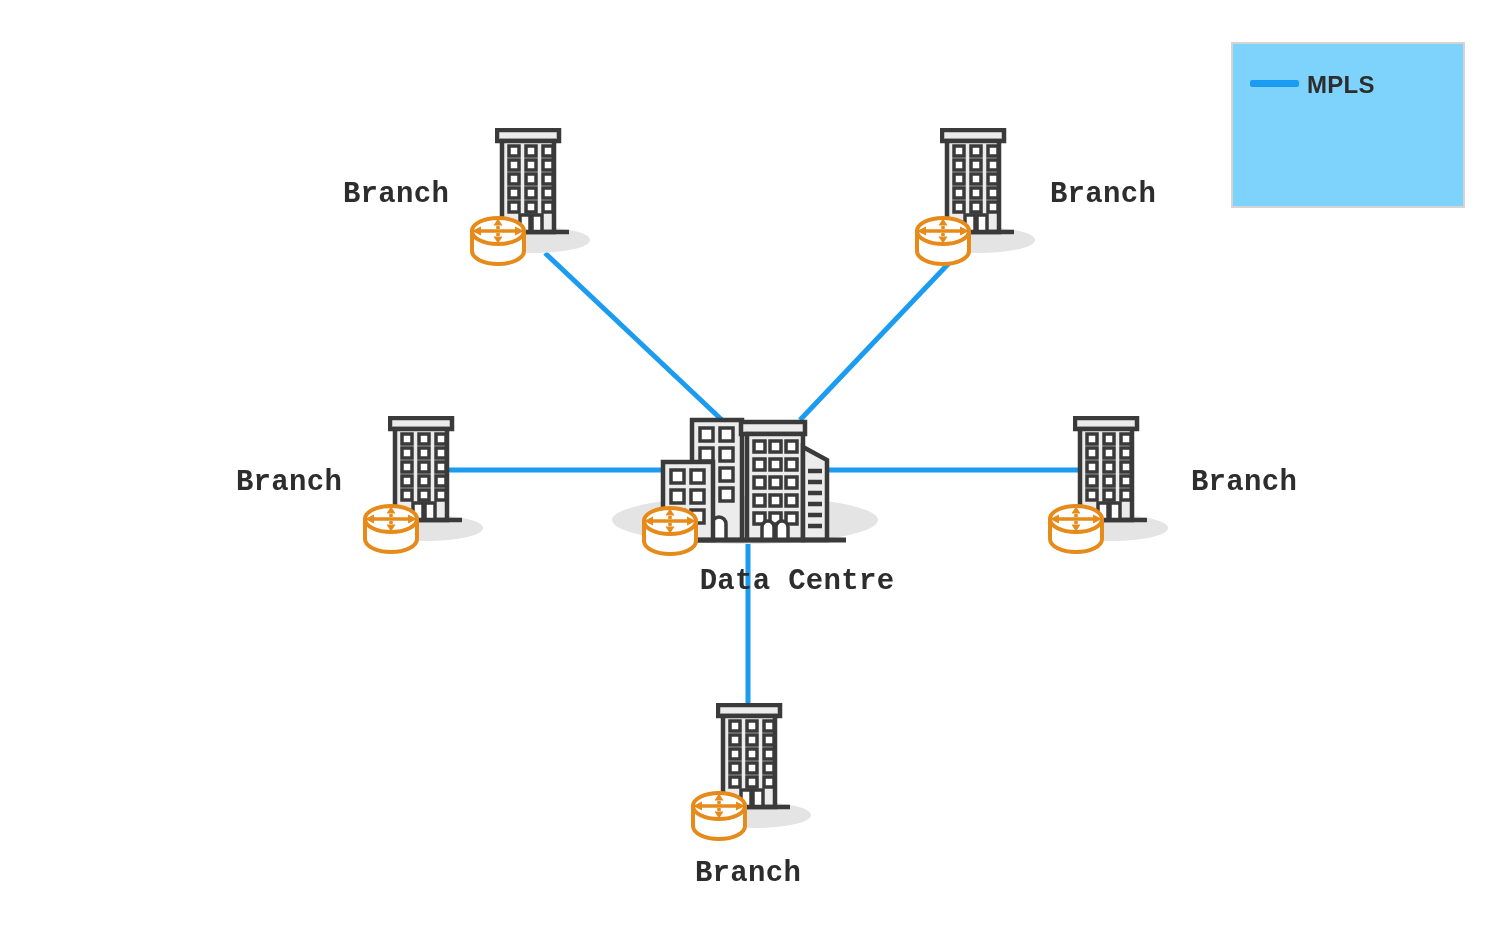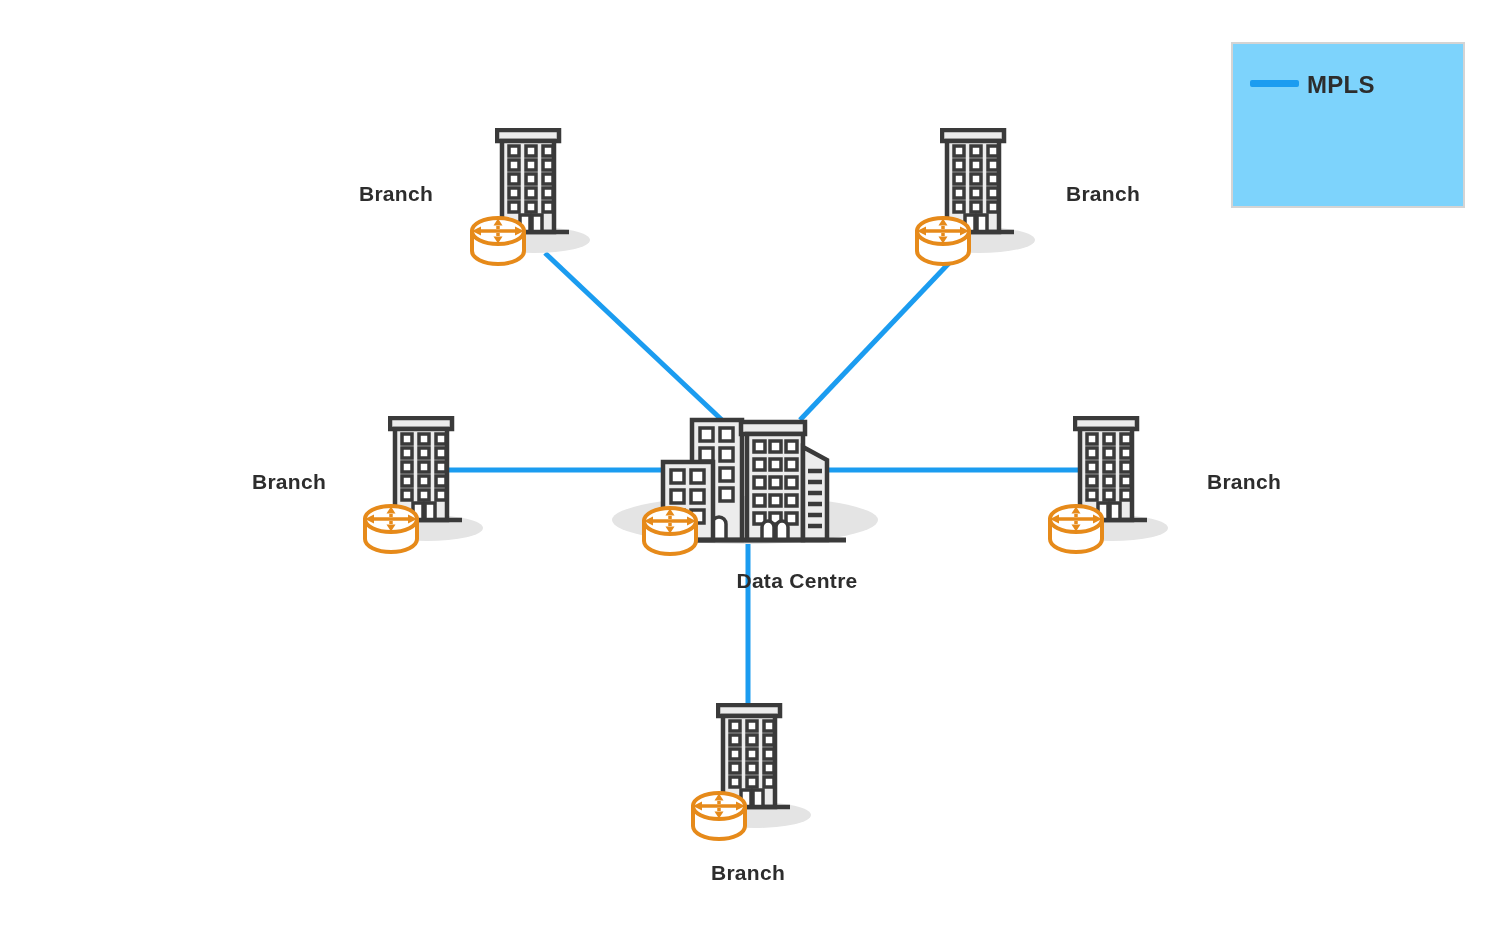--- a/index.html
+++ b/index.html
@@ -19,21 +19,21 @@
   .node .shadow{position:absolute;background:var(--shadow);border-radius:50%;}
   .node svg{position:absolute;}
   .bldg-outline{fill:var(--bldg-fill);stroke:var(--outline);stroke-width:4.5;stroke-linejoin:miter;}
   .bldg-win{fill:#ffffff;stroke:var(--outline);stroke-width:3.5;}
   .bldg-line{stroke:var(--outline);stroke-width:4.5;fill:none;}
   .router-shape{fill:#ffffff;stroke:var(--router-orange);stroke-width:4;stroke-linejoin:round;}
   .router-arrow{stroke:var(--router-orange);stroke-width:3.5;fill:none;}
   .router-head{fill:var(--router-orange);stroke:none;}
   .diagram-label{
     position:absolute;z-index:3;transform:translate(-50%,-50%);
-    color:var(--text);font-size:21px;font-weight:700;letter-spacing:.3px;white-space:nowrap;
+    color:var(--text);font-size:29px;font-weight:700;letter-spacing:.3px;white-space:nowrap;font-family:Liberation Mono, monospace;
   }
   .legend{
     position:absolute;z-index:4;left:1203px;top:42px;width:234px;height:166px;
     box-sizing:border-box;border:2px solid #d4d4d4;background:#7dd3fc;margin-left:28px;
   }
   .legend .swatch{position:absolute;left:17px;top:36px;width:49px;height:7px;background:var(--mpls-blue);border-radius:2px;}
   .legend .legend-label{position:absolute;left:74px;top:27px;color:var(--text);font-size:24px;font-weight:700;letter-spacing:.3px;}
 </style>
 </head>
 <body>

